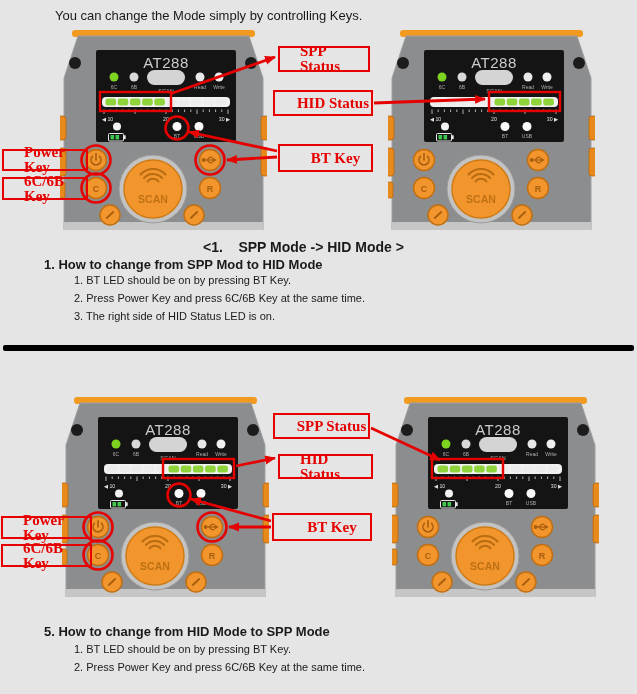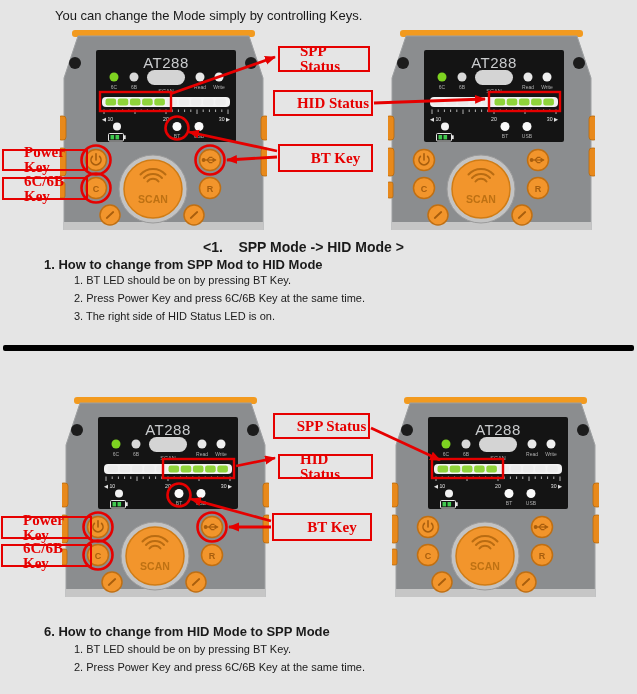--- a/index.html
+++ b/index.html
@@ -514,19 +514,19 @@
   <div class="abs h-mode" style="left:203px;top:239px">&lt;1.    SPP Mode -&gt; HID Mode &gt;</div>
   <div class="abs subhead" style="left:44px;top:257px">1. How to change from SPP Mod to HID Mode</div>
   <div class="abs steps" style="left:74px;top:271px">
     <div>1. BT LED should be on by pressing BT Key.</div>
     <div>2. Press Power Key and press 6C/6B Key at the same time.</div>
     <div>3. The right side of HID Status LED is on.</div>
   </div>
 
   <div class="abs divider"></div>
 
-  <div class="abs subhead" style="left:44px;top:624px">6. How to change from HID Mode to SPP Mode</div>
+  <div class="abs subhead" style="left:44px;top:624px">5. How to change from HID Mode to SPP Mode</div>
   <div class="abs steps" style="left:74px;top:640px">
     <div>1. BT LED should be on by pressing BT Key.</div>
     <div>2. Press Power Key and press 6C/6B Key at the same time.</div>
   </div>
 
 </div>
 
 </body></html>

